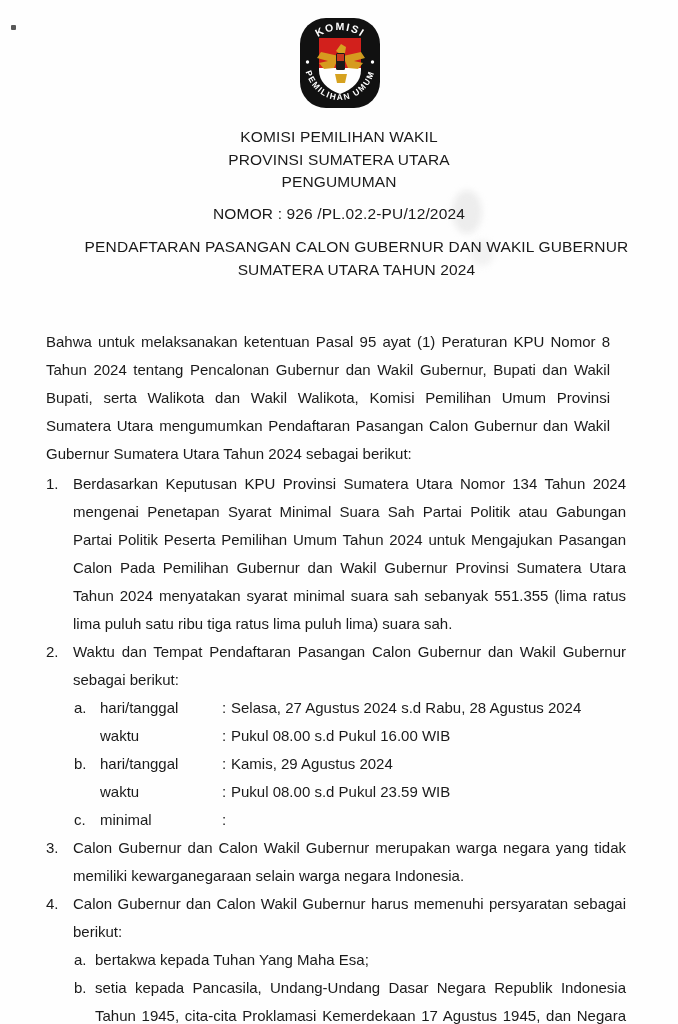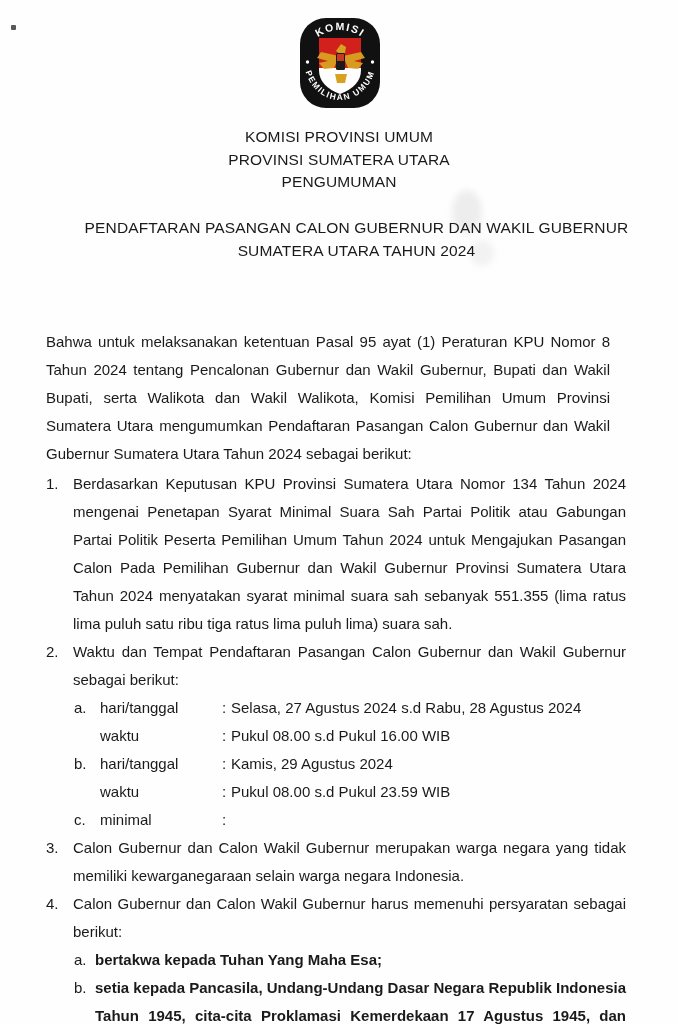--- a/index.html
+++ b/index.html
@@ -52,21 +52,21 @@
     width: 678px;
     text-align: center;
   }
   .header .hline {
     font-size: 15.5px;
     line-height: 22.5px;
     letter-spacing: .15px;
     white-space: nowrap;
   }
   .header .gap-above { margin-top: 9px; }
-  .header .title-block { margin-top: 22px; padding-left: 35px; }
+  .header .title-block { margin-top: 10px; padding-left: 35px; }
   .header .title-block .hline { line-height: 23px; }
 
   
   .body {
     position: absolute;
     left: 46px;
     top: 328px;
     width: 580px;
     font-size: 15px;
     line-height: 28px;
@@ -121,21 +121,20 @@
     align-items: flex-start;
   }
   .alpha-mark {
     flex: 0 0 21px;
     line-height: 28px;
   }
   .alpha-body {
     flex: 1 1 auto;
     text-align: justify;
     text-justify: inter-word;
-    font-weight: bold;
   }
   .alpha-body.nojust { text-align: left; }
 
   .sub-indent { padding-left: 28px; }
 </style>
 </head>
 <body>
 
 <div class="page">
 
@@ -178,23 +177,24 @@
       <text font-family="Liberation Sans, sans-serif" font-size="8.4" font-weight="bold" fill="#ffffff" letter-spacing="1.5">
         <textPath href="#botArc" startOffset="50%" text-anchor="middle">PEMILIHAN UMUM</textPath>
       </text>
 
       <circle cx="10.5" cy="46" r="1.7" fill="#ffffff"></circle>
       <circle cx="75.5" cy="46" r="1.7" fill="#ffffff"></circle>
     </svg>
   </div>
 
   <div class="header">
-    <div class="hline">KOMISI PROVINSI UMUM</div>
+    <div class="hline">KOMISI PEMILIHAN WAKIL</div>
     <div class="hline">PROVINSI SUMATERA UTARA</div>
     <div class="hline">PENGUMUMAN</div>
+    <div class="hline gap-above">NOMOR : 926 /PL.02.2-PU/12/2024</div>
     <div class="title-block">
       <div class="hline">PENDAFTARAN PASANGAN CALON GUBERNUR DAN WAKIL GUBERNUR</div>
       <div class="hline">SUMATERA UTARA TAHUN 2024</div>
     </div>
   </div>
 
   <div class="body">
 
     <p class="para">Bahwa untuk melaksanakan ketentuan Pasal 95 ayat (1) Peraturan KPU Nomor 8 Tahun 2024 tentang Pencalonan Gubernur dan Wakil Gubernur,  Bupati dan Wakil Bupati, serta Walikota dan Wakil Walikota, Komisi Pemilihan Umum Provinsi Sumatera Utara mengumumkan Pendaftaran Pasangan Calon Gubernur dan Wakil Gubernur Sumatera Utara Tahun 2024 sebagai berikut:</p>
 

